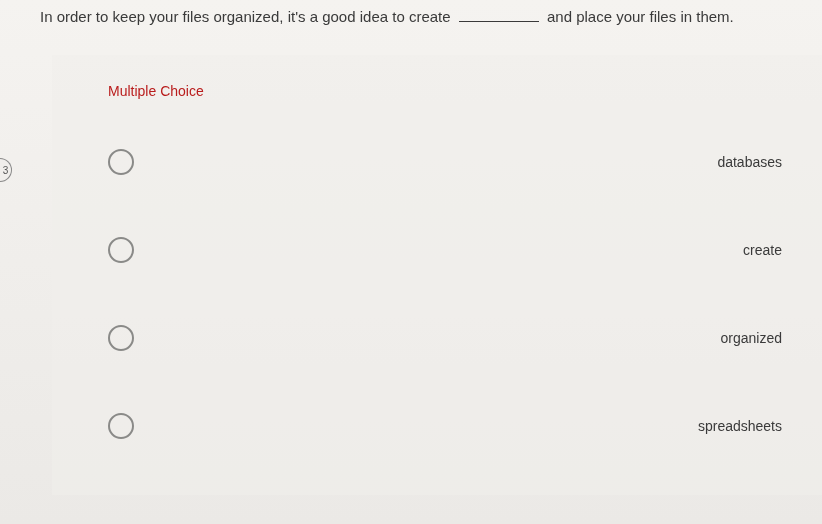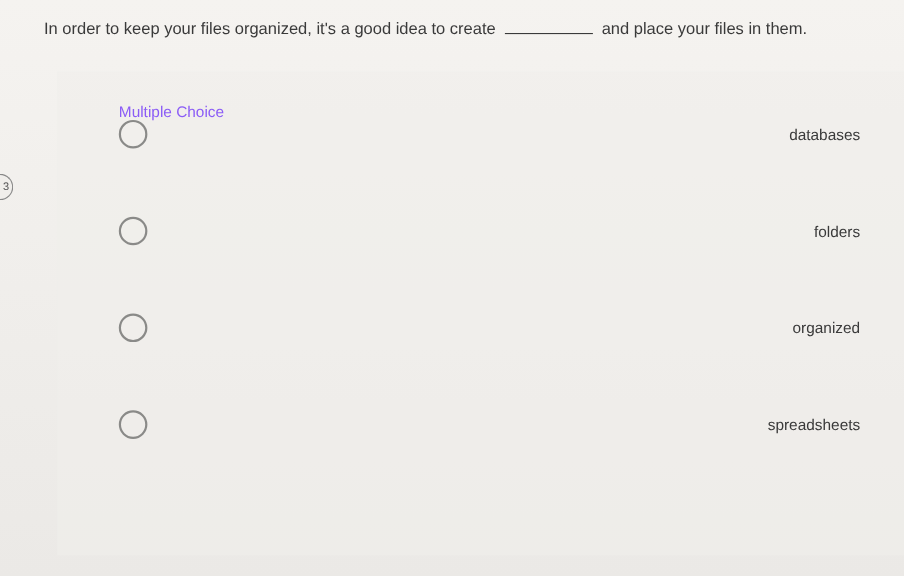--- a/index.html
+++ b/index.html
@@ -9,42 +9,43 @@
     }
     body {
       font-family: Arial, Helvetica, sans-serif;
       background: linear-gradient(180deg, #f5f3f0 0%, #ebe9e6 100%);
       width: 822px;
       height: 524px;
       overflow: hidden;
       position: relative;
     }
     .question-header {
-      padding: 18px 40px 30px 40px;
+      padding: 8px 40px 30px 40px;
       font-size: 15px;
       color: #3a3a3a;
       font-weight: 500;
     }
     .blank {
       display: inline-block;
       border-bottom: 1.5px solid #3a3a3a;
       width: 80px;
       vertical-align: baseline;
       margin: 0 4px;
     }
     .choice-panel {
       background: rgba(240, 238, 235, 0.6);
       margin-left: 52px;
       padding: 28px 40px 20px 56px;
       min-height: 440px;
     }
     .section-title {
       font-size: 14px;
-      color: #8b5cf6;
+      color: #b91c1c;
       font-weight: 500;
+      margin-bottom: 50px;
     }
     .option-row {
       display: flex;
       align-items: center;
       margin-bottom: 62px;
       cursor: pointer;
       justify-content: space-between;
     }
     .option-row:last-child {
       margin-bottom: 16px;
@@ -95,21 +96,21 @@
 <div class="choice-panel">
   <div class="section-title">Multiple Choice</div>
 
   <div class="option-row">
     <div class="radio-circle"></div>
     <div class="option-label">databases</div>
   </div>
 
   <div class="option-row">
     <div class="radio-circle"></div>
-    <div class="option-label">folders</div>
+    <div class="option-label">create</div>
   </div>
 
   <div class="option-row">
     <div class="radio-circle"></div>
     <div class="option-label">organized</div>
   </div>
 
   <div class="option-row">
     <div class="radio-circle"></div>
     <div class="option-label">spreadsheets</div>

